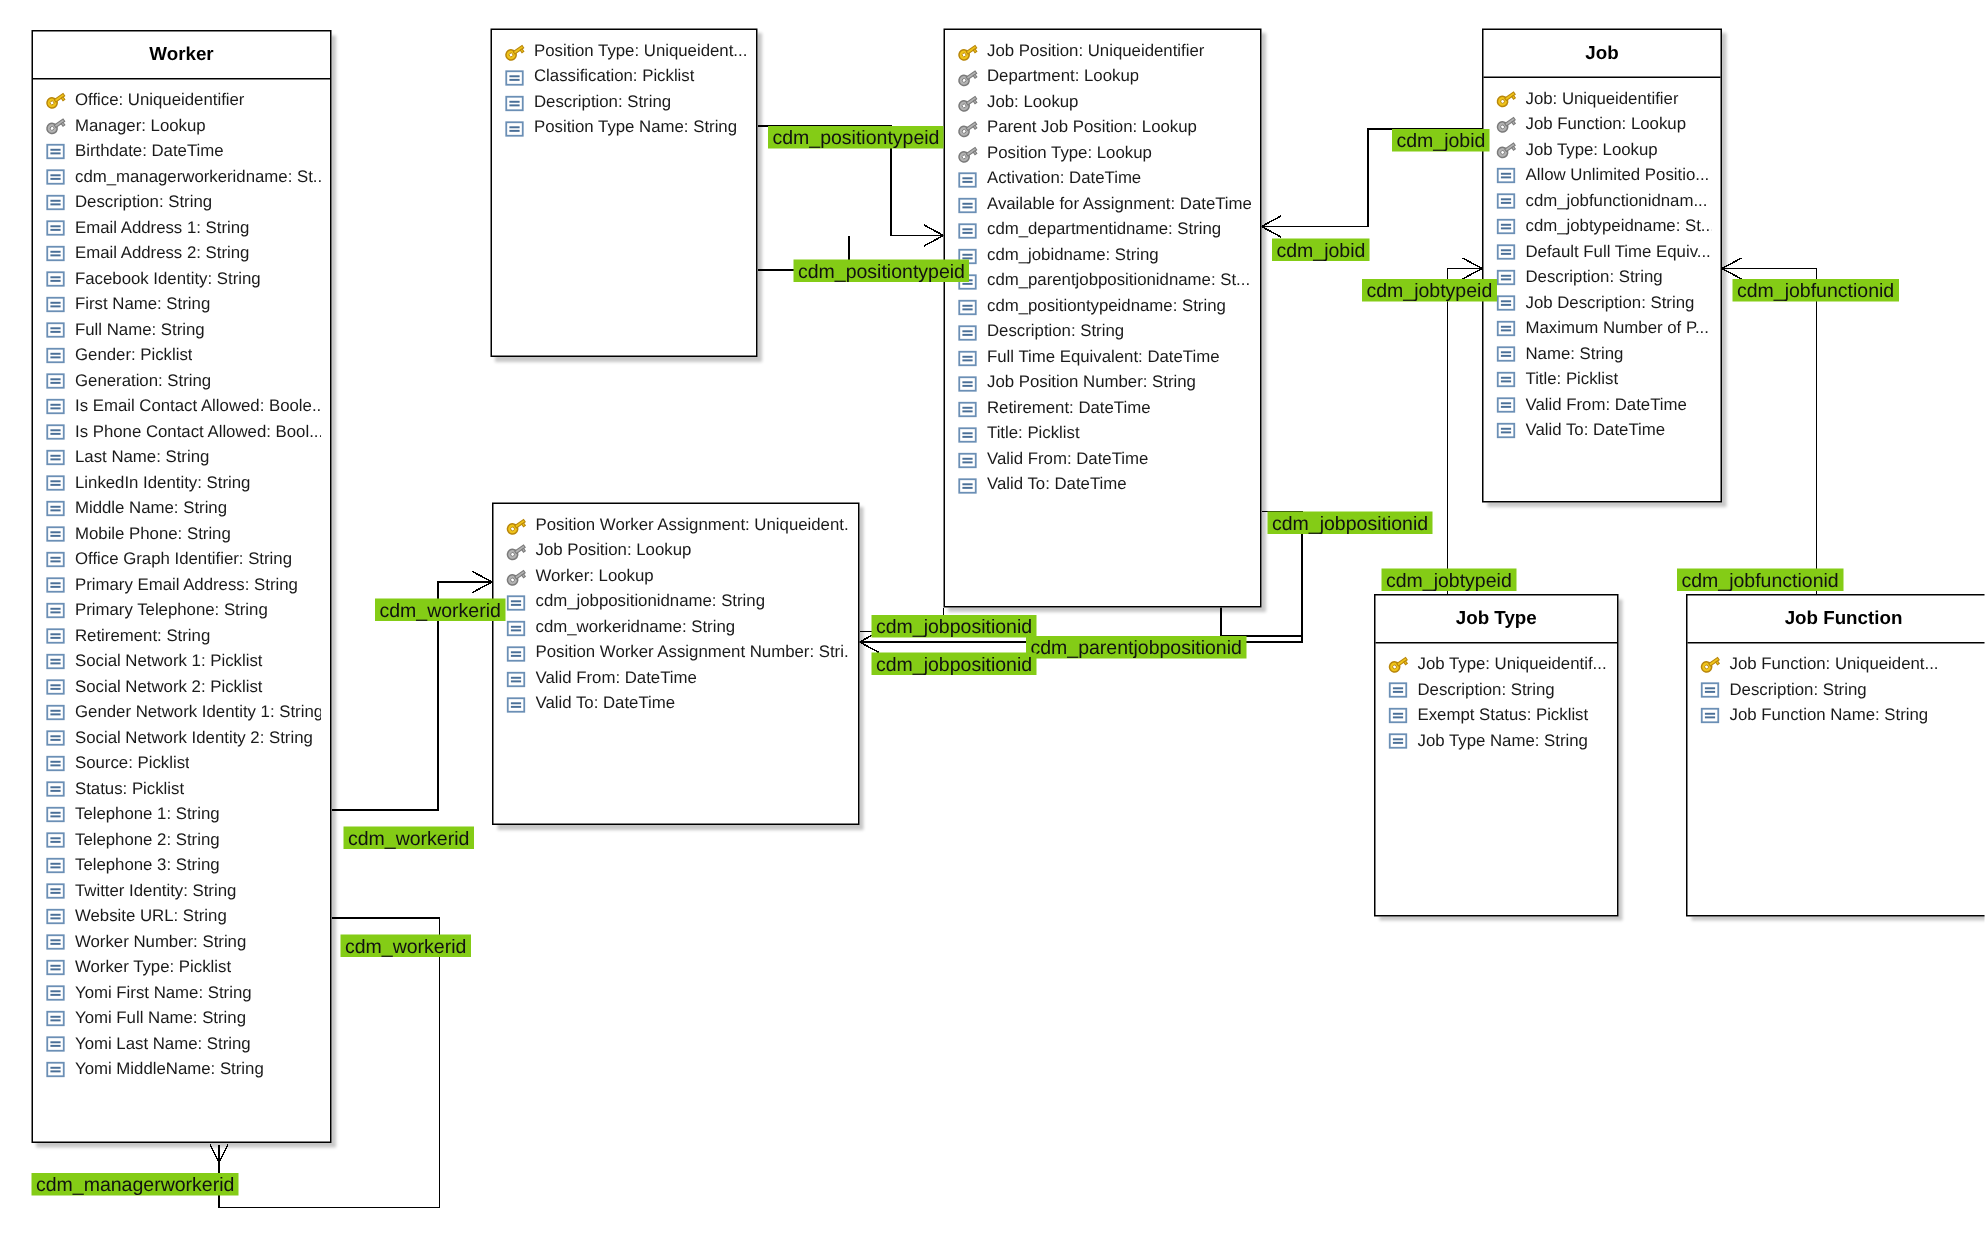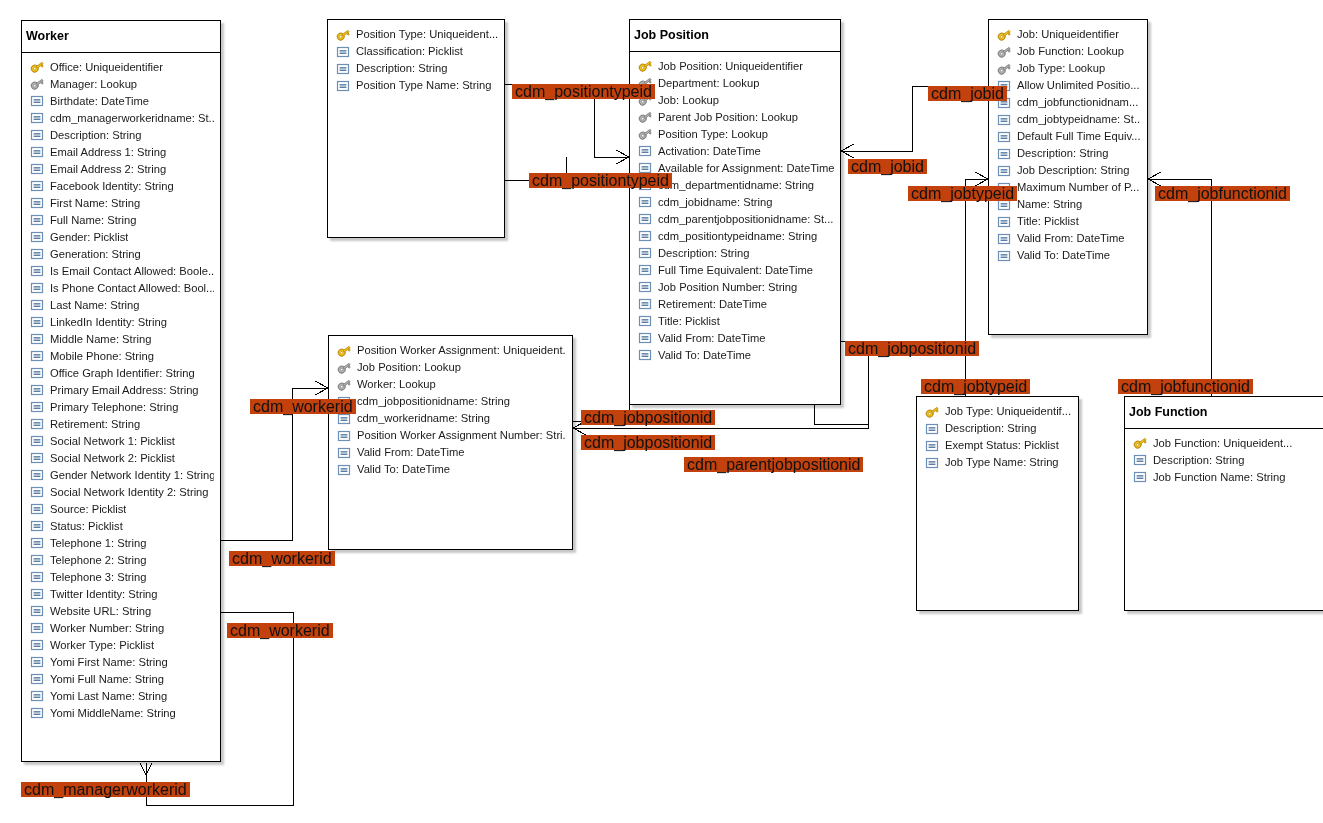--- a/index.html
+++ b/index.html
@@ -13,21 +13,21 @@
 
   .entity{
     position:absolute;
     background:#ffffff;
     border:1px solid #000000;
     box-shadow:3px 3px 2px rgba(0,0,0,0.22);
     box-sizing:border-box;
     z-index:5;
   }
   .entity-title{
-    text-align:left;
+    text-align:center;
     font-weight:bold;
     font-size:12.5px;
     color:#000;
     padding:9px 4px 8px 4px;
     border-bottom:1px solid #000;
     line-height:1.1;
   }
   .attrs{padding:6px 0 4px 0;}
   .attr{
     display:flex;align-items:center;
@@ -39,22 +39,22 @@
   }
   .attr .label{overflow:hidden;text-overflow:clip;white-space:nowrap;}
 
   .ico{flex:0 0 auto;width:15px;height:14px;margin-right:5px;position:relative;}
 
   
   .ico.pk svg, .ico.fk svg, .ico.col svg{display:block;}
 
   .lbl{
     position:absolute;
-    background:#c2410c;
-    font-size:16px;
+    background:#84cc16;
+    font-size:13px;
     color:#111;
     line-height:13px;
     padding:1px 3px;
     white-space:nowrap;
     z-index:6;
     font-family:"Liberation Sans","DejaVu Sans",sans-serif;
   }
 </style>
 </head>
 <body>
@@ -117,21 +117,21 @@
   <div class="lbl" style="left:512px;top:84px;">cdm_positiontypeid</div>
   <div class="lbl" style="left:529px;top:173px;">cdm_positiontypeid</div>
   <div class="lbl" style="left:928px;top:86px;">cdm_jobid</div>
   <div class="lbl" style="left:848px;top:159px;">cdm_jobid</div>
   <div class="lbl" style="left:908px;top:186px;">cdm_jobtypeid</div>
   <div class="lbl" style="left:1155px;top:186px;">cdm_jobfunctionid</div>
   <div class="lbl" style="left:845px;top:341px;">cdm_jobpositionid</div>
   <div class="lbl" style="left:921px;top:379px;">cdm_jobtypeid</div>
   <div class="lbl" style="left:1118px;top:379px;">cdm_jobfunctionid</div>
   <div class="lbl" style="left:581px;top:410px;">cdm_jobpositionid</div>
-  <div class="lbl" style="left:684px;top:424px;margin-top:33px;">cdm_parentjobpositionid</div>
+  <div class="lbl" style="left:684px;top:424px;">cdm_parentjobpositionid</div>
   <div class="lbl" style="left:581px;top:435px;">cdm_jobpositionid</div>
   <div class="lbl" style="left:250px;top:399px;">cdm_workerid</div>
   <div class="lbl" style="left:229px;top:551px;">cdm_workerid</div>
   <div class="lbl" style="left:227px;top:623px;">cdm_workerid</div>
   <div class="lbl" style="left:21px;top:766px;margin-top:16px;">cdm_managerworkerid</div>
 
   <div class="entity" style="left:21px;top:20px;width:200px;height:742px;">
     <div class="entity-title">Worker</div>
     <div class="attrs">
         <div class="attr">
@@ -575,21 +575,20 @@
               <rect x="3.6" y="5.2" width="6.8" height="1.3" fill="#4a6f97"></rect>
               <rect x="3.6" y="7.6" width="6.8" height="1.3" fill="#4a6f97"></rect>
             </svg>
           </span>
           <span class="label">Position Type Name: String</span>
         </div>
       </div>
   </div>
 
   <div class="entity" style="left:629px;top:19px;width:212px;height:386px;">
-    <div class="entity-title">Job Position</div>
     <div class="attrs">
         <div class="attr">
           <span class="ico pk">
             <svg width="15" height="14" viewBox="0 0 15 14">
               <g transform="rotate(-35 7 7)">
                 <circle cx="4.2" cy="7" r="3.4" fill="#f0c419" stroke="#b8860b" stroke-width="1"></circle>
                 <circle cx="4.2" cy="7" r="1.25" fill="#ffffff" stroke="#b8860b" stroke-width="0.6"></circle>
                 <rect x="6.6" y="6.1" width="7.2" height="1.9" fill="#f0c419" stroke="#b8860b" stroke-width="0.7"></rect>
                 <rect x="11.0" y="7.9" width="1.5" height="2.1" fill="#f0c419" stroke="#b8860b" stroke-width="0.7"></rect>
               </g>
@@ -776,20 +775,21 @@
               <rect x="3.6" y="5.2" width="6.8" height="1.3" fill="#4a6f97"></rect>
               <rect x="3.6" y="7.6" width="6.8" height="1.3" fill="#4a6f97"></rect>
             </svg>
           </span>
           <span class="label">Valid To: DateTime</span>
         </div>
       </div>
   </div>
 
   <div class="entity" style="left:988px;top:19px;width:160px;height:316px;">
+    <div class="entity-title">Job</div>
     <div class="attrs">
         <div class="attr">
           <span class="ico pk">
             <svg width="15" height="14" viewBox="0 0 15 14">
               <g transform="rotate(-35 7 7)">
                 <circle cx="4.2" cy="7" r="3.4" fill="#f0c419" stroke="#b8860b" stroke-width="1"></circle>
                 <circle cx="4.2" cy="7" r="1.25" fill="#ffffff" stroke="#b8860b" stroke-width="0.6"></circle>
                 <rect x="6.6" y="6.1" width="7.2" height="1.9" fill="#f0c419" stroke="#b8860b" stroke-width="0.7"></rect>
                 <rect x="11.0" y="7.9" width="1.5" height="2.1" fill="#f0c419" stroke="#b8860b" stroke-width="0.7"></rect>
               </g>
@@ -1024,20 +1024,21 @@
               <rect x="3.6" y="5.2" width="6.8" height="1.3" fill="#4a6f97"></rect>
               <rect x="3.6" y="7.6" width="6.8" height="1.3" fill="#4a6f97"></rect>
             </svg>
           </span>
           <span class="label">Valid To: DateTime</span>
         </div>
       </div>
   </div>
 
   <div class="entity" style="left:916px;top:396px;width:163px;height:215px;">
+    <div class="entity-title">Job Type</div>
     <div class="attrs">
         <div class="attr">
           <span class="ico pk">
             <svg width="15" height="14" viewBox="0 0 15 14">
               <g transform="rotate(-35 7 7)">
                 <circle cx="4.2" cy="7" r="3.4" fill="#f0c419" stroke="#b8860b" stroke-width="1"></circle>
                 <circle cx="4.2" cy="7" r="1.25" fill="#ffffff" stroke="#b8860b" stroke-width="0.6"></circle>
                 <rect x="6.6" y="6.1" width="7.2" height="1.9" fill="#f0c419" stroke="#b8860b" stroke-width="0.7"></rect>
                 <rect x="11.0" y="7.9" width="1.5" height="2.1" fill="#f0c419" stroke="#b8860b" stroke-width="0.7"></rect>
               </g>

